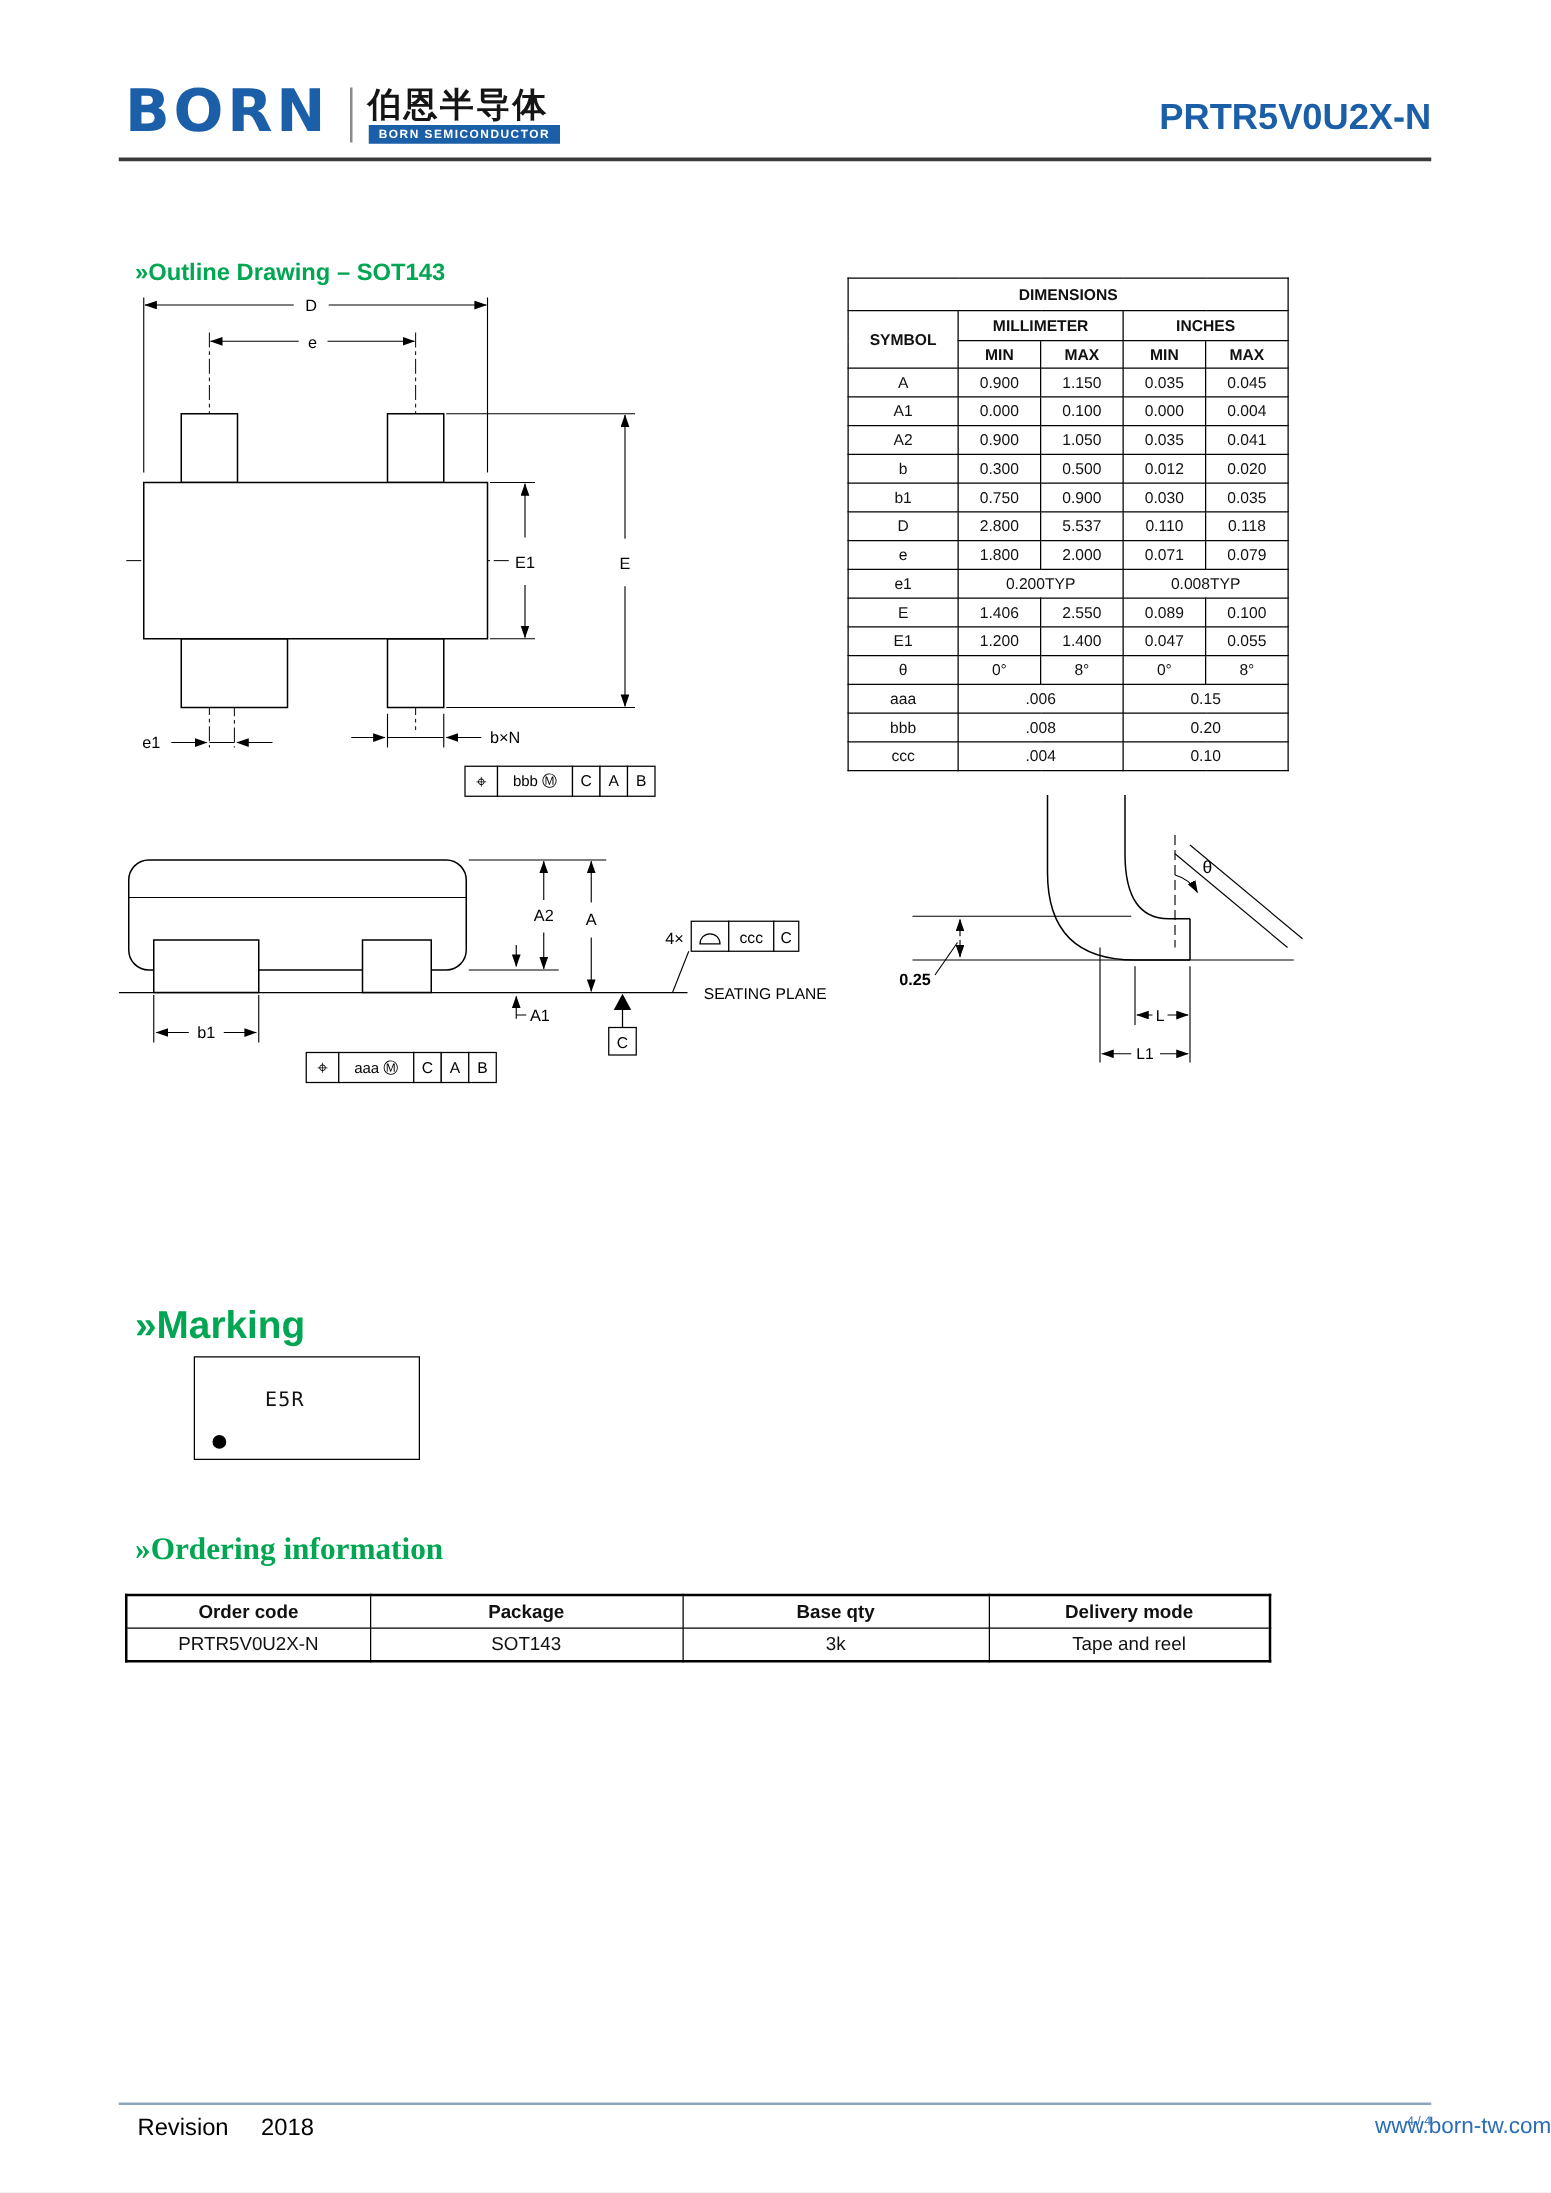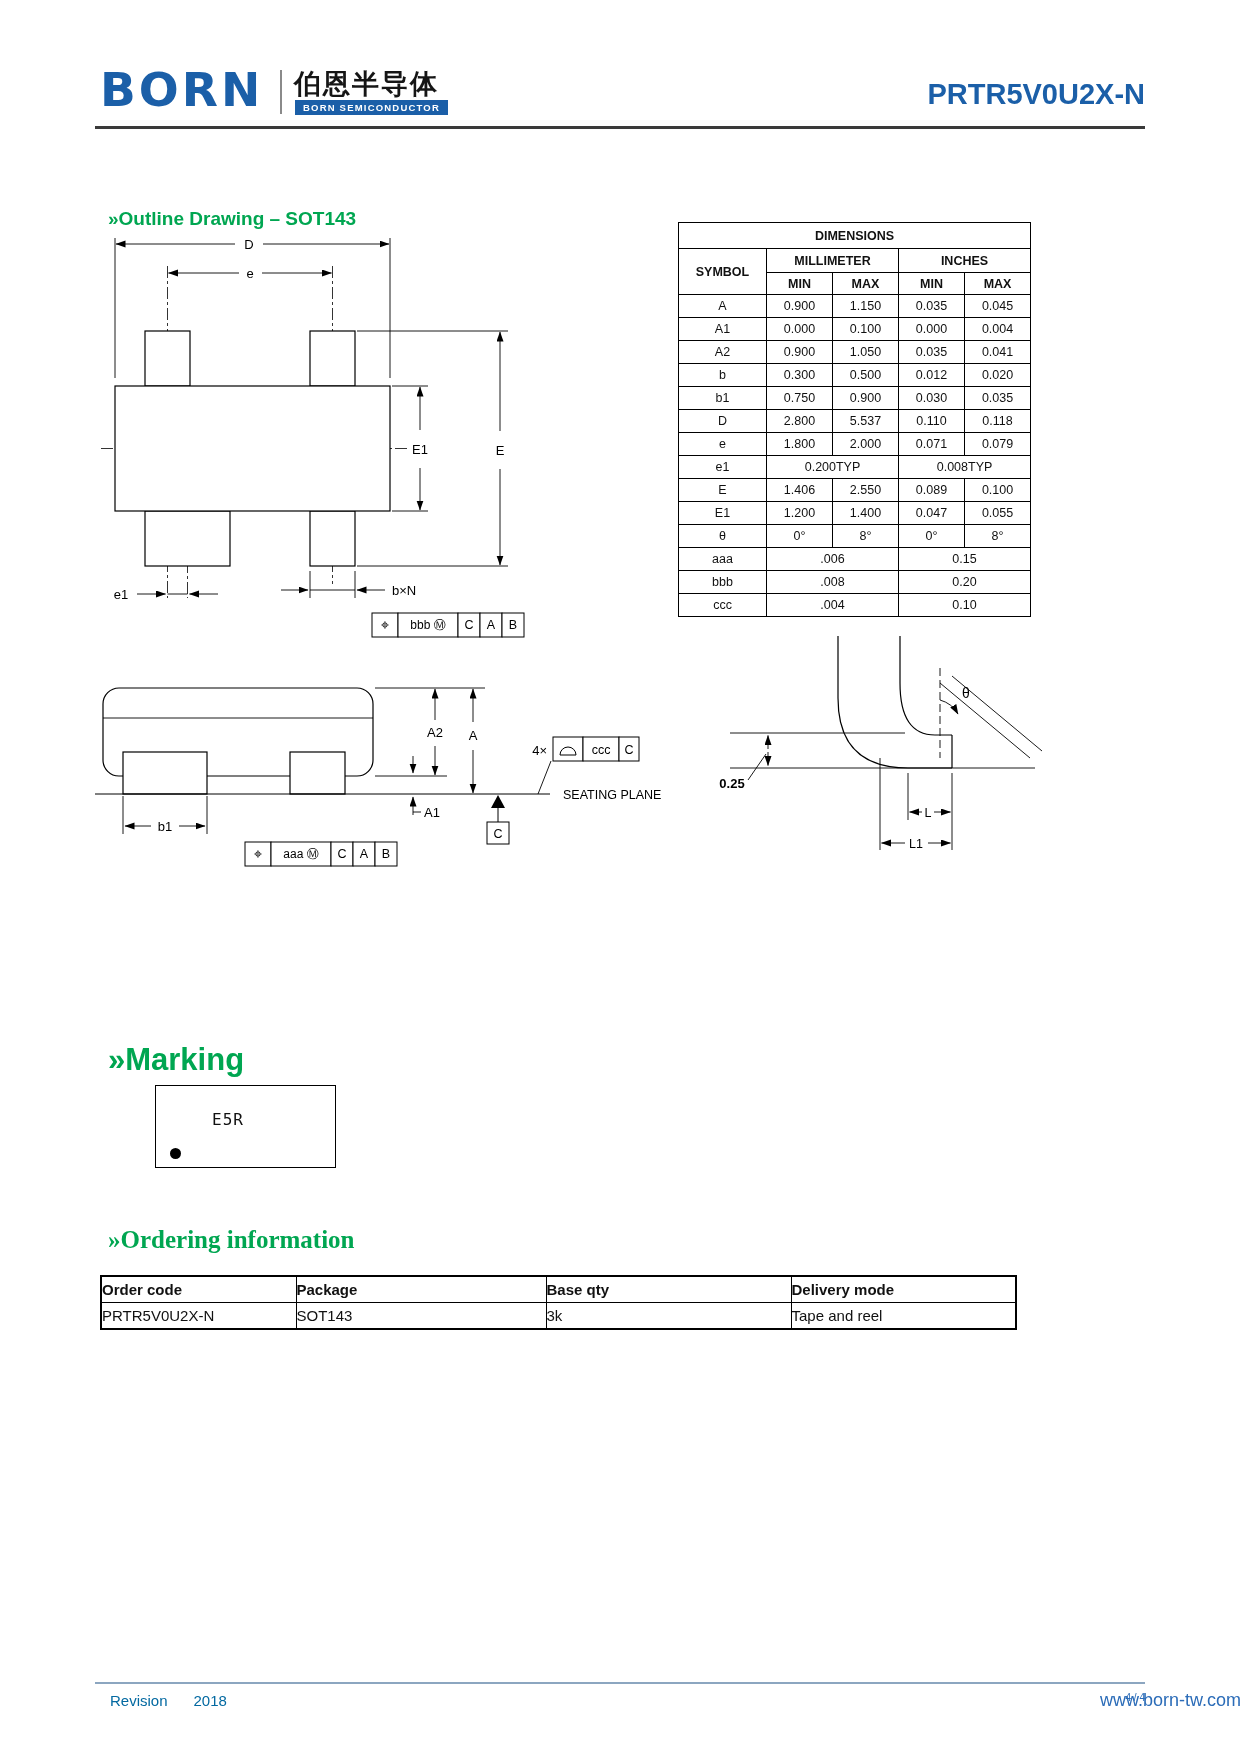--- a/index.html
+++ b/index.html
@@ -46,28 +46,28 @@
   
   .mark-box { position:absolute; left:155px; top:1085px; width:181px; height:83px;
     border:1.5px solid #000; background:#fff; }
   .mark-code { position:absolute; left:56px; top:24px; font-family:"DejaVu Sans Mono", monospace;
     font-size:16px; color:#111; letter-spacing:1px; }
   .mark-dot { position:absolute; left:14px; top:62px; width:11px; height:11px; border-radius:50%; background:#000; }
 
   
   .order-table { position:absolute; left:100px; top:1275px; width:915px;
     border-collapse:collapse; table-layout:fixed; border:2px solid #000; }
-  .order-table th, .order-table td { border:1.5px solid #000; text-align:left;
+  .order-table th, .order-table td { border:1.5px solid #000; text-align:center;
     vertical-align:middle; color:#111; }
   .order-table th { height:26px; font-size:15px; }
   .order-table td { height:27px; font-size:15px; }
 
   
   .footer-rule { position:absolute; left:95px; top:1682px; width:1050px; height:2px; background:#8ca6c0; }
-  .footer-rev { position:absolute; left:110px; top:1692px; font-size:15px; color:#0369a1; }
+  .footer-rev { position:absolute; left:110px; top:1692px; font-size:19px; color:#000000; }
   .footer-rev .yr { margin-left:26px; }
   .footer-site { position:absolute; left:0; top:1690px; width:1241px; text-align:right;
     font-size:18px; color:#2b6cb8; }
   .footer-page { position:absolute; left:1045px; top:1692px; width:100px; text-align:right;
     font-size:10px; color:#2b6cb8; }
 </style>
 </head>
 <body>
 
 <div class="page">

